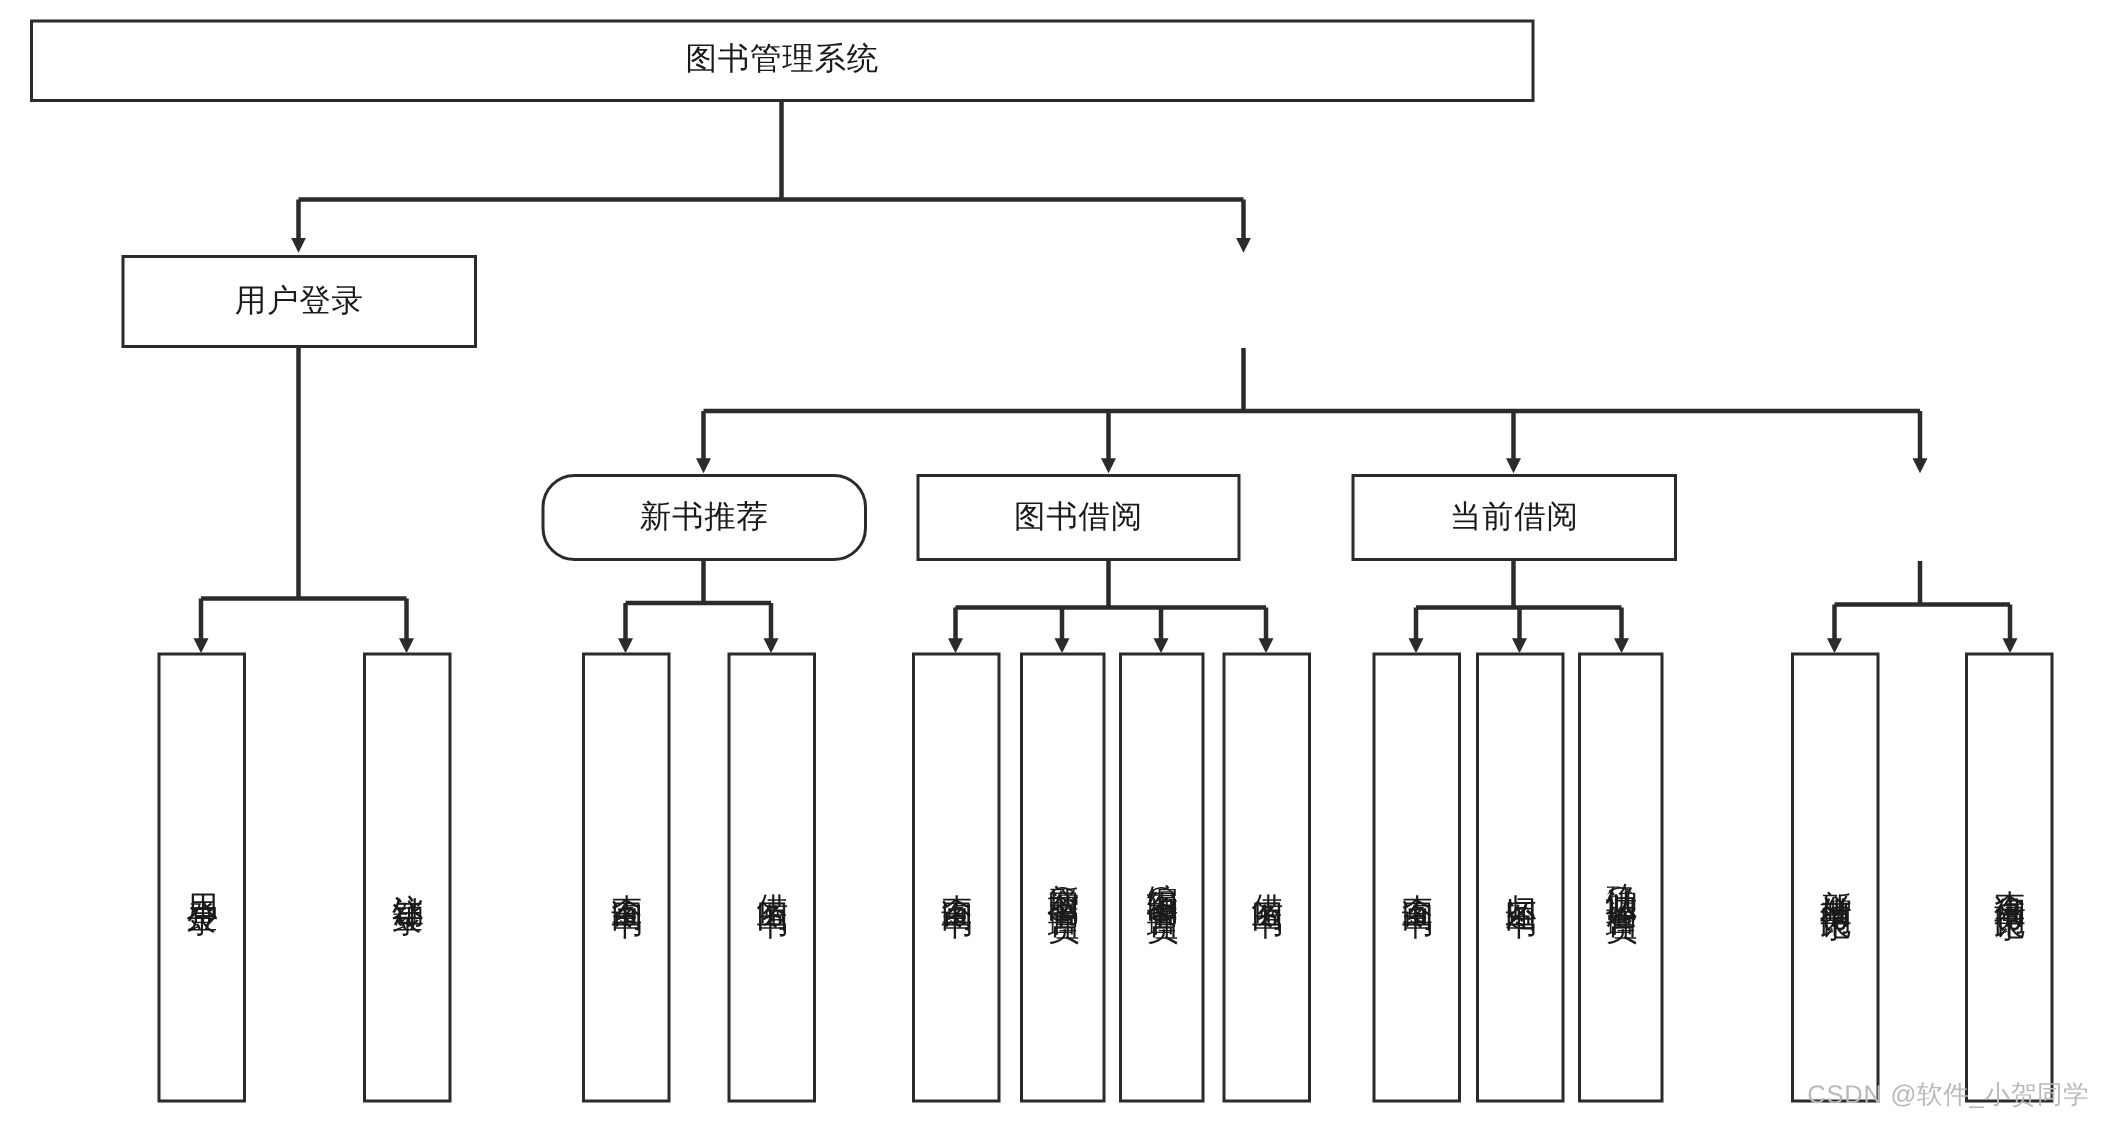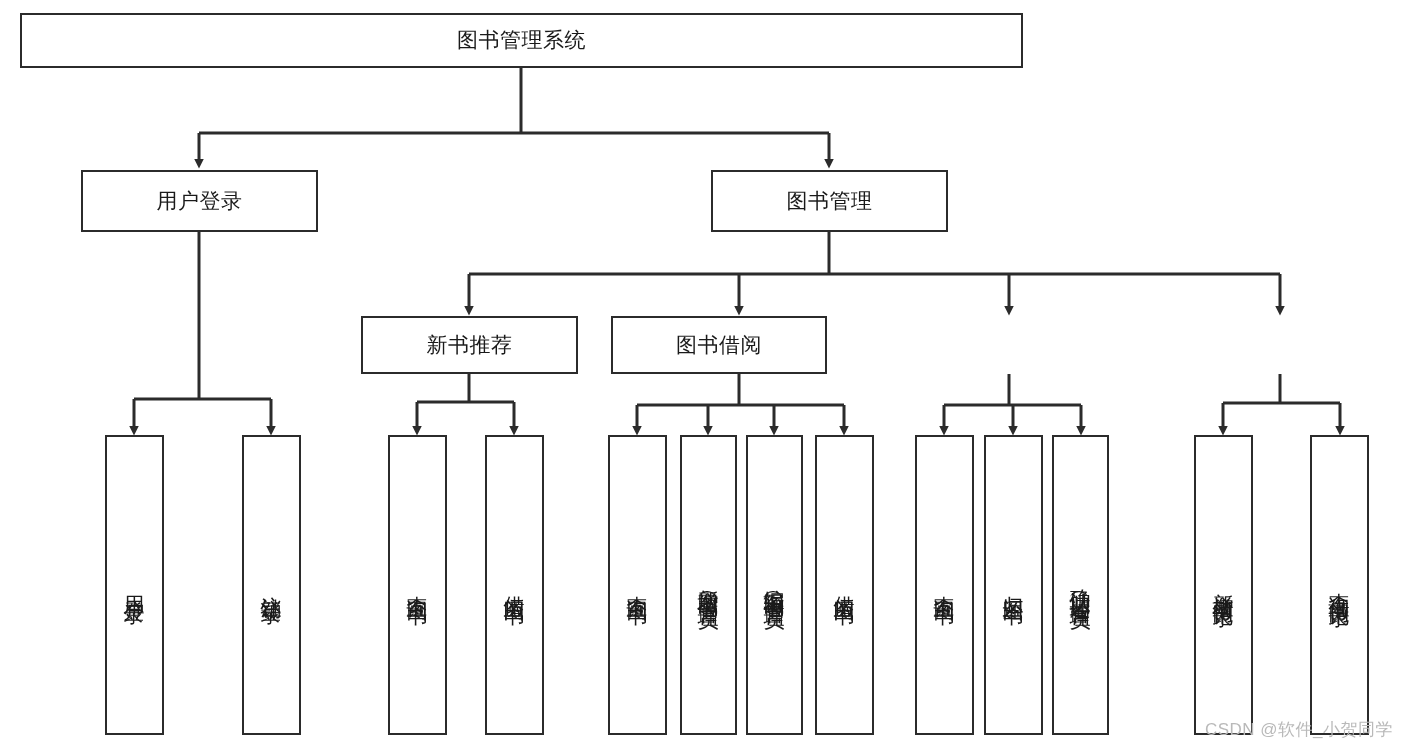--- a/index.html
+++ b/index.html
@@ -110,29 +110,29 @@
     </g>
   </svg>
 
   <div class="node" style="left:20px; top:13px; width:1003px; height:55px;">
     <span class="label">图书管理系统</span>
   </div>
 
   <div class="node" style="left:81px; top:170px; width:237px; height:62px;">
     <span class="label">用户登录</span>
   </div>
-  <div class="node" style="left:711px; top:170px; width:237px; height:62px;">
-    <span class="label">图书管理</span>
-  </div>
 
-  <div class="node" style="left:361px; top:316px; width:217px; height:58px;">
+  <div class="node" style="left:361px; top:316px; width:217px; height:58px;border-radius:22px;">
     <span class="label">新书推荐</span>
   </div>
   <div class="node" style="left:611px; top:316px; width:216px; height:58px;">
     <span class="label">图书借阅</span>
+  </div>
+  <div class="node" style="left:901px; top:316px; width:217px; height:58px;">
+    <span class="label">当前借阅</span>
   </div>
 
   <div class="node vertical" style="left:105px; top:435px; width:59px; height:300px;">
     <span class="label">用户登录</span>
   </div>
   <div class="node vertical" style="left:242px; top:435px; width:59px; height:300px;">
     <span class="label">注销登录</span>
   </div>
 
   <div class="node vertical" style="left:388px; top:435px; width:59px; height:300px;">

